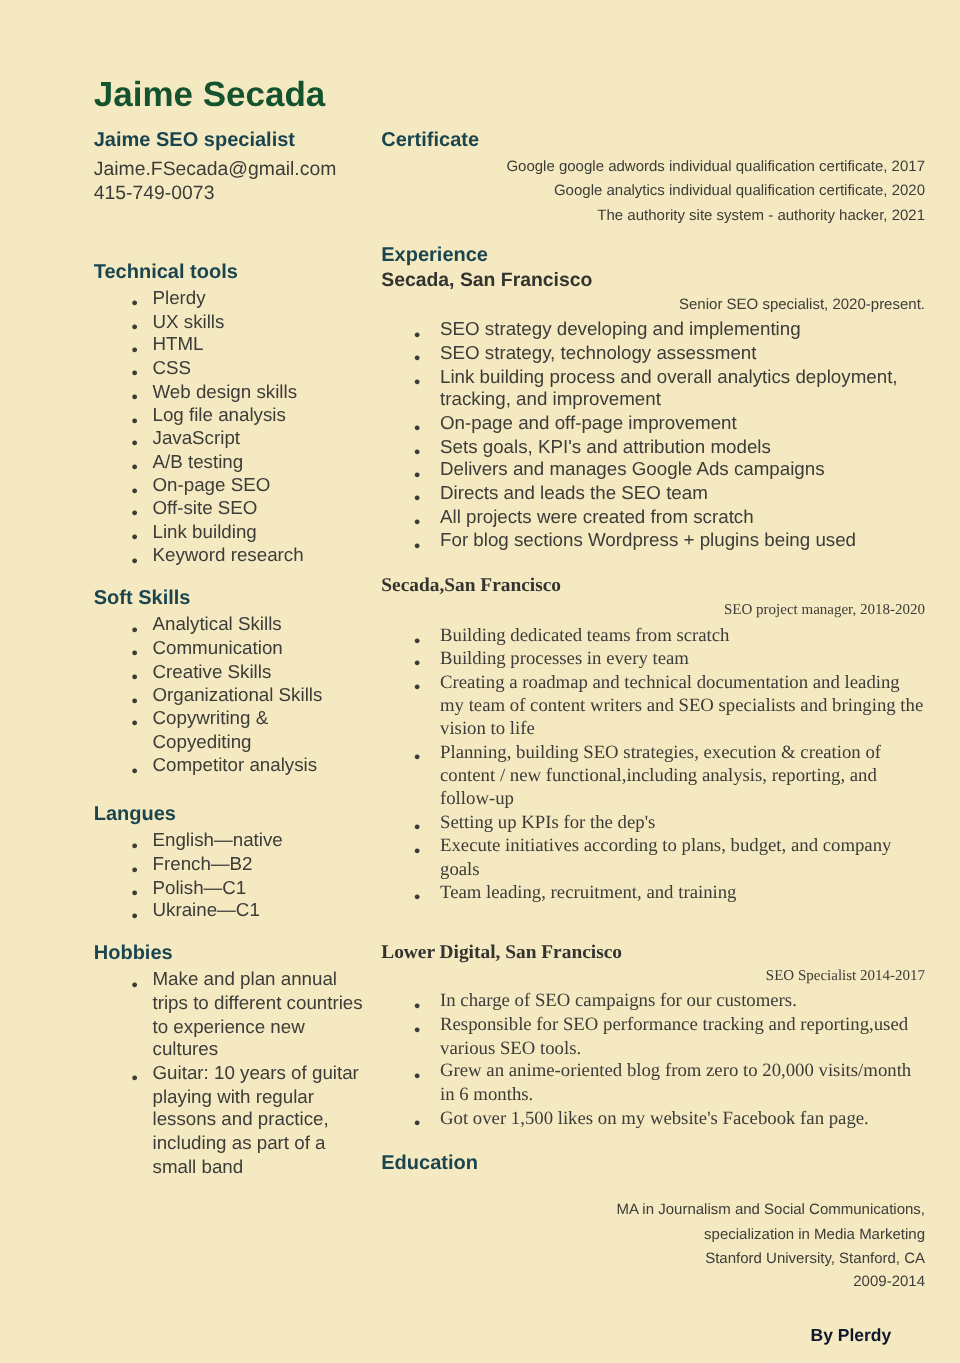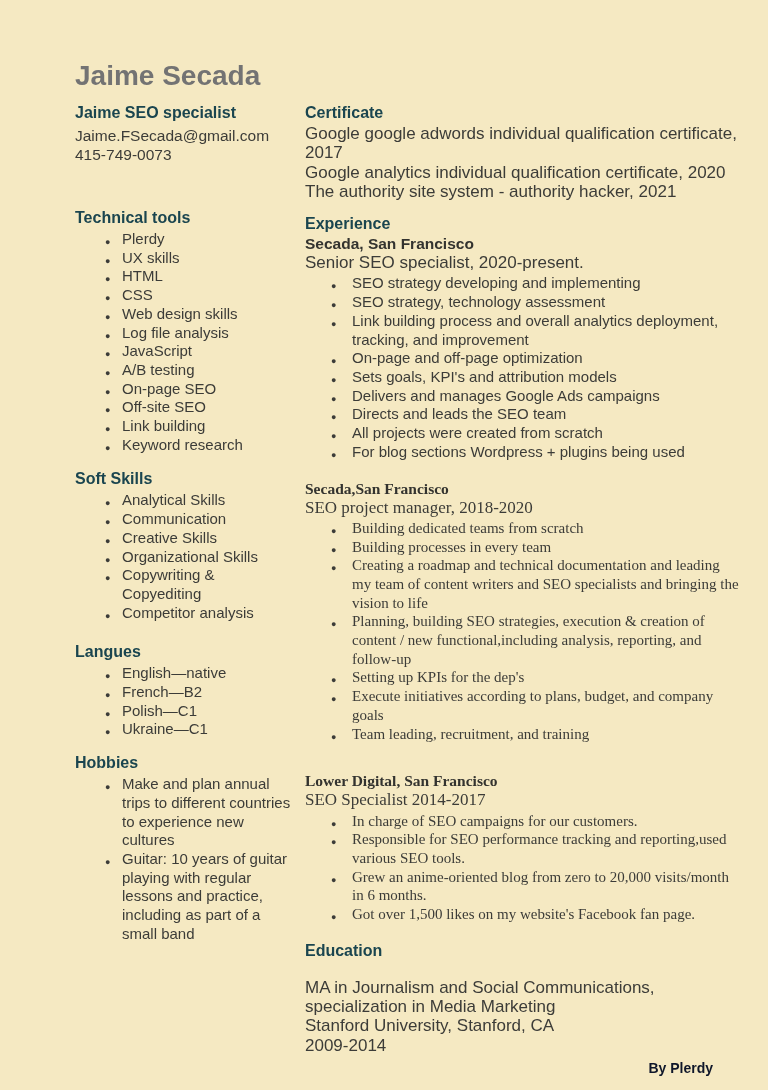--- a/index.html
+++ b/index.html
@@ -10,21 +10,21 @@
     background:#F5E9C2;
     font-family:"Liberation Sans", sans-serif;
     color:#3C3C38;
     box-sizing:border-box;
     padding:58px 28px 0 75px;
     overflow:hidden;
   }
   .name {
     font-size:28px; font-weight:700; line-height:36px;
     margin:0 0 9px 0;
-    color:#737373;
+    color:#14532d;
   }
   .columns { display:flex; }
   .col-left { width:230px; flex:none; }
   .col-right { flex:1; min-width:0; }
 
   .sec-heading {
     font-size:16px; font-weight:700; line-height:20px;
     color:#1A454F;
   }
   .subtitle { margin-bottom:3px; }
@@ -45,21 +45,21 @@
   ul.blist li::before {
     content:"\25CF";
     position:absolute; left:0; top:3px;
     font-size:9px; color:#3C3C38;
   }
   ul.left-list { padding-left:30px; }
   ul.left-list li { padding-left:17px; max-width:175px; }
   ul.right-list { padding-left:26px; }
   ul.right-list li { padding-left:21px; }
 
-  .cert-line, .role, .edu-line { font-size:17px; line-height:19.3px; }
+  .cert-line, .role, .edu-line { font-size:12px; line-height:19.3px;text-align:right; }
   #cert-lines { margin-top:1px; }
   .exp-heading { margin-top:13px; }
   .company { font-size:15.5px; font-weight:700; line-height:19px; color:#33332F; }
   .job { margin-top:0; }
   .job + .job { margin-top:17px;font-family:Liberation Serif, serif; }
   .job.last { margin-top:28px; }
   .edu-heading { margin-top:17px; }
   #edu-lines { margin-top:17px; }
 
   .credit {
@@ -138,21 +138,21 @@
 
       <div class="sec-heading exp-heading">Experience</div>
       <div id="jobs">
           <div class="job">
             <div class="company">Secada, San Francisco</div>
             <div class="role">Senior SEO specialist, 2020-present.</div>
             <ul class="blist right-list">
               <li>SEO strategy developing and implementing</li>
               <li>SEO strategy, technology assessment</li>
               <li>Link building process and overall analytics deployment, tracking, and improvement</li>
-              <li>On-page and off-page optimization</li>
+              <li>On-page and off-page improvement</li>
               <li>Sets goals, KPI's and attribution models</li>
               <li>Delivers and manages Google Ads campaigns</li>
               <li>Directs and leads the SEO team</li>
               <li>All projects were created from scratch</li>
               <li>For blog sections Wordpress + plugins being used</li>
             </ul>
           </div>
           <div class="job">
             <div class="company">Secada,San Francisco</div>
             <div class="role">SEO project manager, 2018-2020</div>

